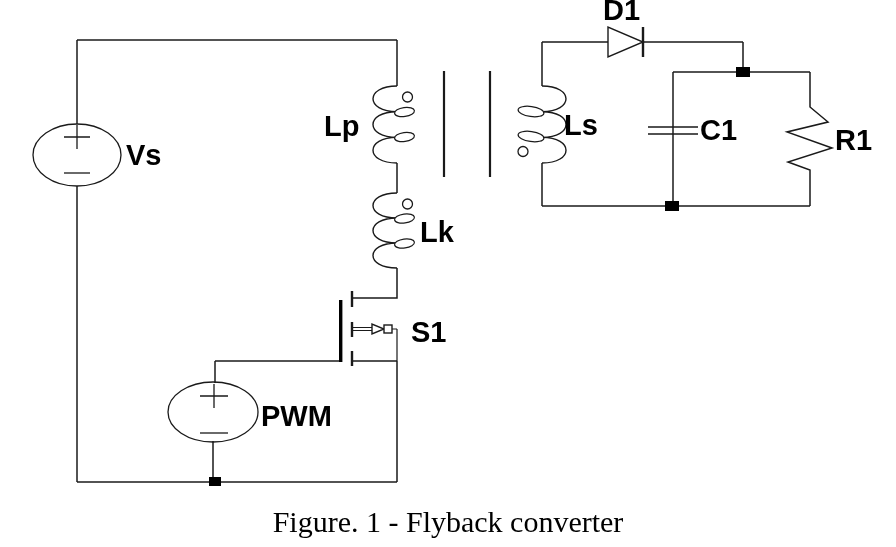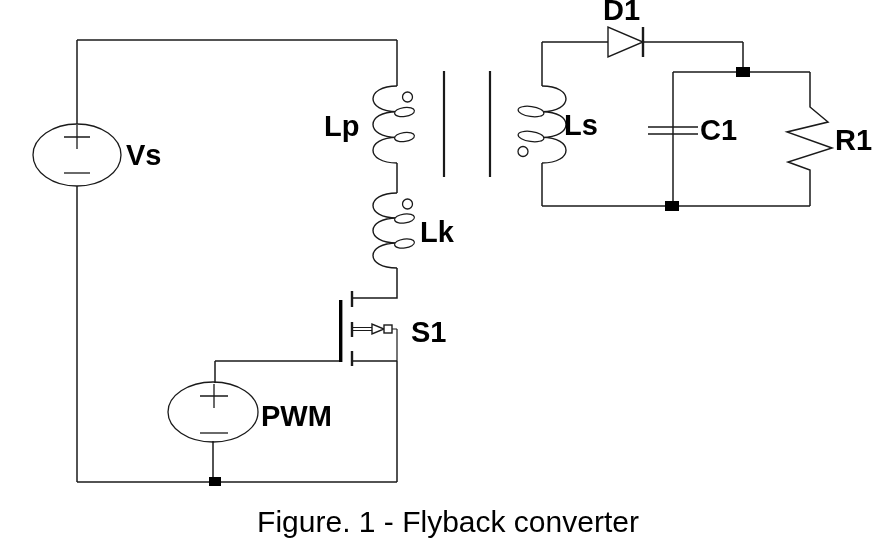--- a/index.html
+++ b/index.html
@@ -31,21 +31,21 @@
   .comp-label{
     font-family:"Liberation Sans", sans-serif;
     font-weight:bold;
     font-size:29px;
     fill:var(--text);
   }
   .caption{
     position:absolute;
     left:0;top:505px;width:896px;
     text-align:center;
-    font-family:Liberation Sans, sans-serif;
+    font-family:Liberation Serif, serif;
     font-size:30px;
     color:var(--text);
     white-space:nowrap;
   }
 </style>
 </head>
 <body>
 
 <div class="canvas-wrap">
   <svg width="896" height="547" viewBox="0 0 896 547">

